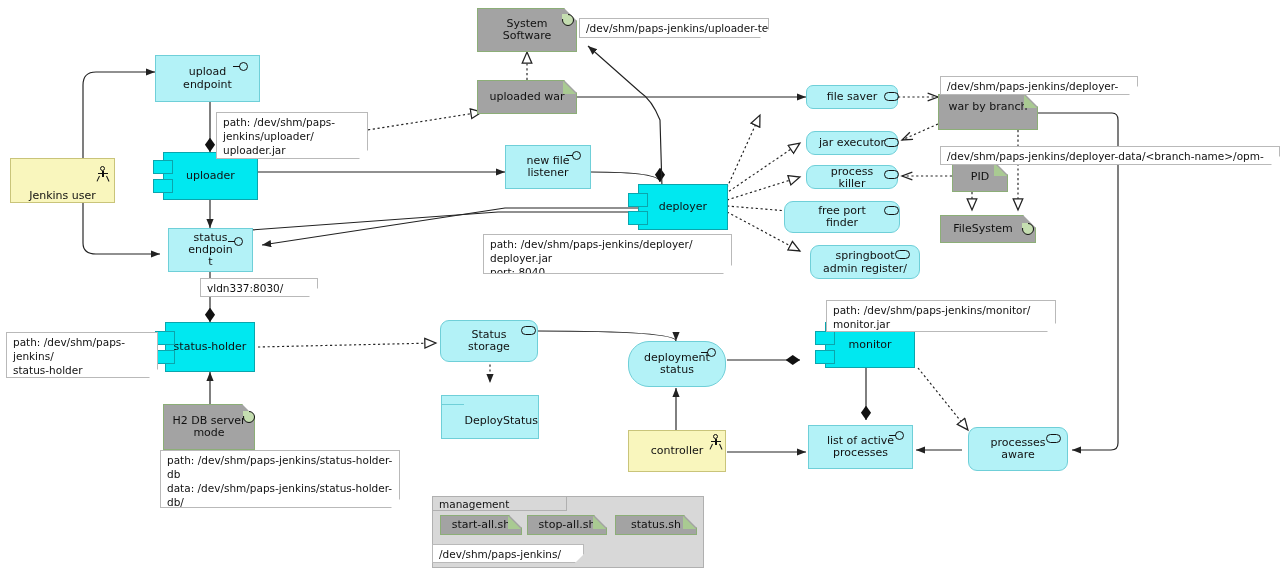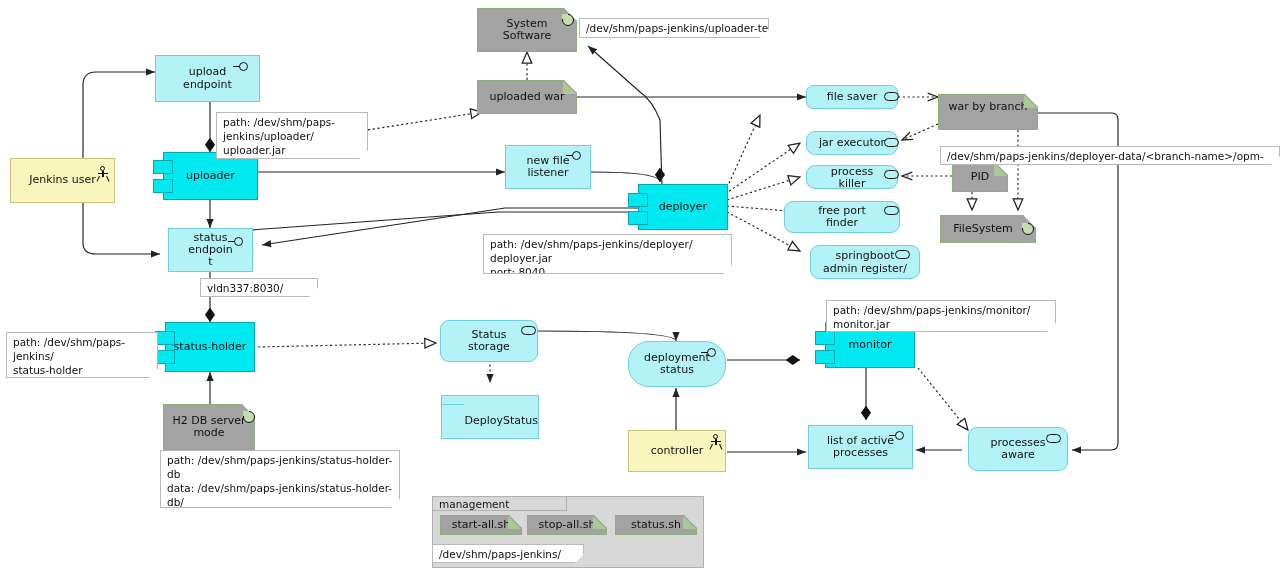--- a/index.html
+++ b/index.html
@@ -151,21 +151,21 @@
       <path d="M866,368 L866,420" marker-end="url(#diamond)"></path>
 
       <path d="M918,368 L968,430" stroke-dasharray="2.2,2.6" marker-end="url(#tri)"></path>
 
       <path d="M962,450 L916,450" marker-end="url(#arr)"></path>
 
       <path d="M727,452 L806,452" marker-end="url(#arr)"></path>
     </g>
   </svg>
 
-  <div class="node actorbox" style="left:10px;top:158px;width:105px;height:45px;">
+  <div class="node actorbox" style="left:10px;top:158px;width:105px;height:45px;align-items:flex-end;">
     <span>Jenkins user</span>
   </div>
   <div class="actor" style="left:97px;top:166px;">
     <span class="head"></span>
       <span class="body"></span>
       <span class="arms"></span>
     <span class="lleg"></span>
       <span class="rleg"></span>
   </div>
 
@@ -331,20 +331,21 @@
   <div class="note one" style="left:579px;top:18px;width:190px;height:20px;">/dev/shm/paps-jenkins/uploader-temp</div>
 
   <div class="note" style="left:216px;top:112px;width:152px;height:47px;">path: /dev/shm/paps-
 jenkins/uploader/
 uploader.jar</div>
 
   <div class="note" style="left:483px;top:234px;width:249px;height:40px;">path: /dev/shm/paps-jenkins/deployer/
 deployer.jar
 port: 8040</div>
 
+  <div class="note one" style="left:940px;top:76px;width:198px;height:19px;">/dev/shm/paps-jenkins/deployer-</div>
 
   <div class="note one" style="left:940px;top:146px;width:340px;height:19px;">/dev/shm/paps-jenkins/deployer-data/&lt;branch-name&gt;/opm-</div>
 
   <div class="note one" style="left:200px;top:278px;width:118px;height:19px;">vldn337:8030/</div>
 
   <div class="note" style="left:6px;top:332px;width:152px;height:46px;">path: /dev/shm/paps-jenkins/
 status-holder
 port: 8030</div>
 
   <div class="note" style="left:160px;top:450px;width:240px;height:58px;">path: /dev/shm/paps-jenkins/status-holder-db

